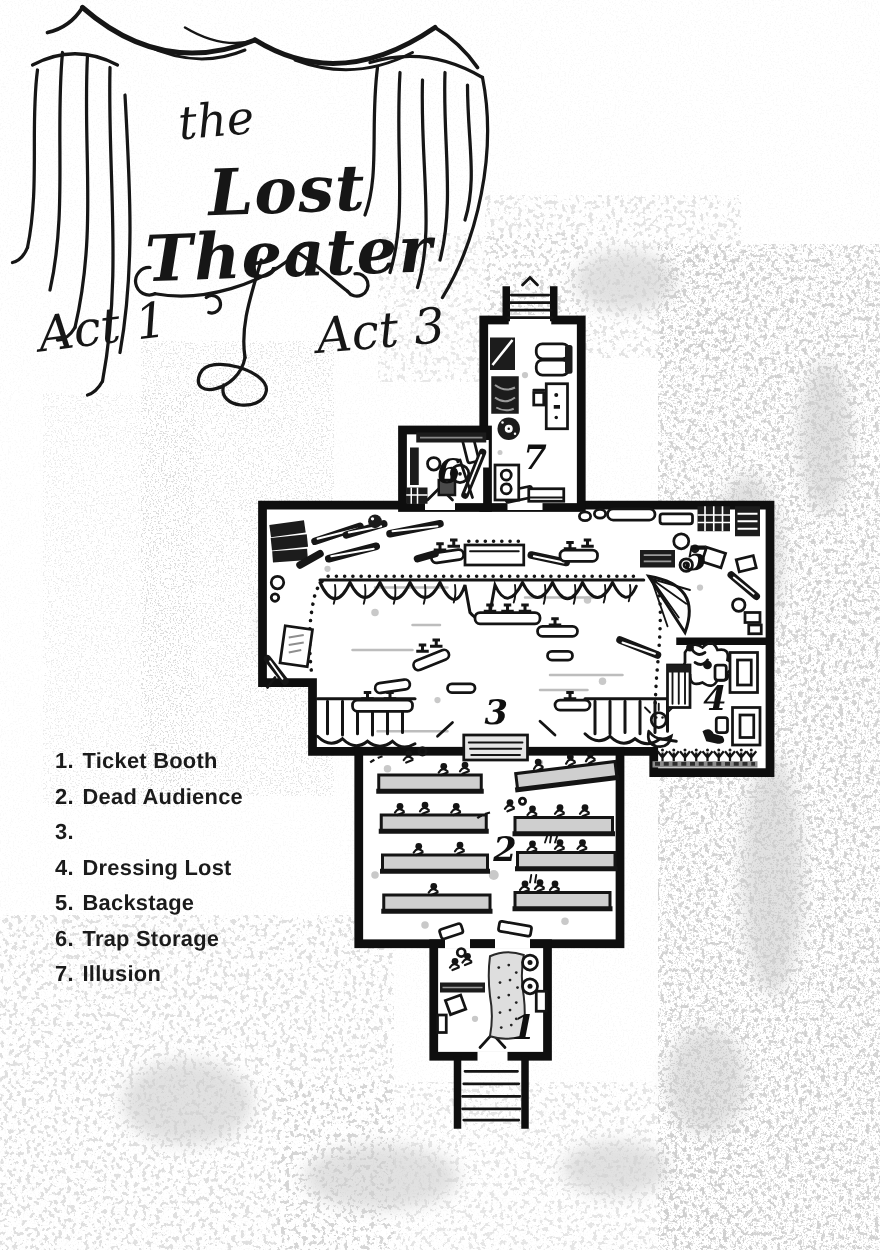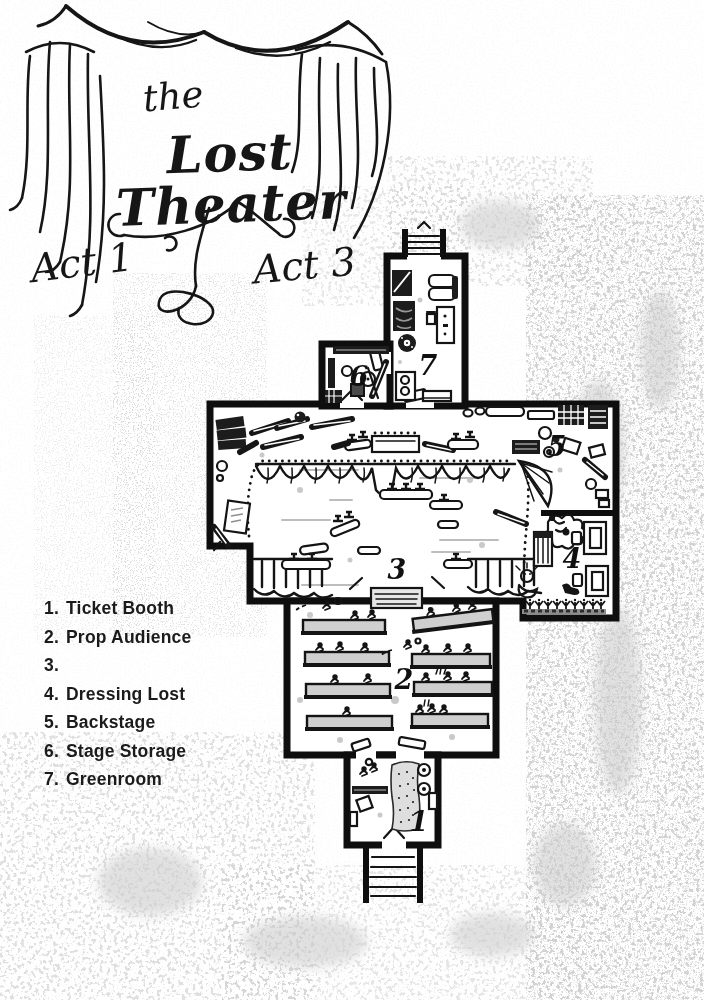--- a/index.html
+++ b/index.html
@@ -523,36 +523,36 @@
   <div class="ttl t-act1">Act 1</div>
   <div class="ttl t-act3">Act 3</div>
 
   <div class="legend">
     <div class="lg-row">
       <span class="lg-num">1.</span>
       <span>Ticket Booth</span>
     </div>
     <div class="lg-row">
       <span class="lg-num">2.</span>
-      <span>Prop Audience</span>
+      <span>Dead Audience</span>
     </div>
     <div class="lg-row">
       <span class="lg-num">3.</span>
     </div>
     <div class="lg-row">
       <span class="lg-num">4.</span>
       <span>Dressing Lost</span>
     </div>
     <div class="lg-row">
       <span class="lg-num">5.</span>
       <span>Backstage</span>
     </div>
     <div class="lg-row">
       <span class="lg-num">6.</span>
-      <span>Stage Storage</span>
+      <span>Trap Storage</span>
     </div>
     <div class="lg-row">
       <span class="lg-num">7.</span>
-      <span>Greenroom</span>
+      <span>Illusion</span>
     </div>
   </div>
 
 </div>
 
 </body></html>

